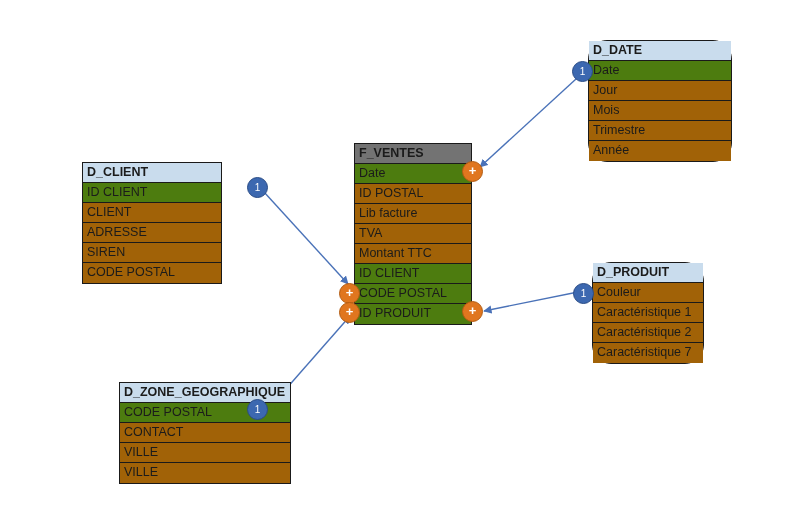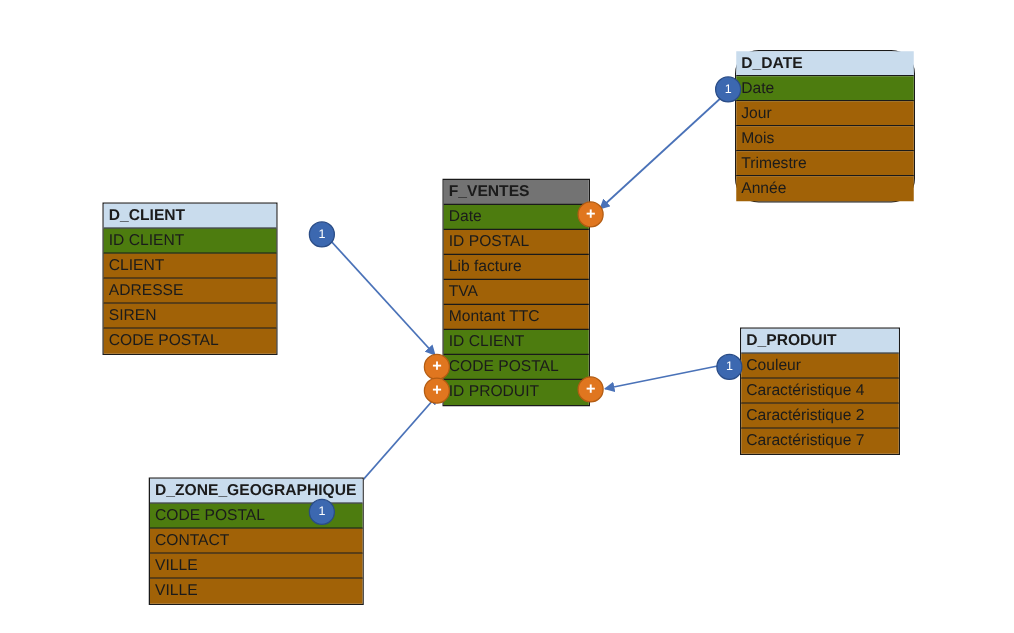--- a/index.html
+++ b/index.html
@@ -123,24 +123,24 @@
         <div class="row key">ID PRODUIT</div>
       </div>
       <div class="tbl" style="left: 588px; top: 40px; width: 144px; border-radius: 19px;">
         <div class="row hdr hdr-dim">D_DATE</div>
         <div class="row key">Date</div>
         <div class="row plain">Jour</div>
         <div class="row plain">Mois</div>
         <div class="row plain">Trimestre</div>
         <div class="row plain">Année</div>
       </div>
-      <div class="tbl" style="left: 592px; top: 262px; width: 128px;">
+      <div class="tbl" style="left: 592px; top: 262px; width: 112px; border-radius: 19px;">
         <div class="row hdr hdr-dim">D_PRODUIT</div>
         <div class="row plain">Couleur</div>
-        <div class="row plain">Caractéristique 4</div>
+        <div class="row plain">Caractéristique 1</div>
         <div class="row plain">Caractéristique 2</div>
         <div class="row plain">Caractéristique 7</div>
       </div>
     </div>
   <div id="badges-layer">
       <div class="badge badge-one" style="left: 247px; top: 177px;">1</div>
       <div class="badge badge-one" style="left: 247px; top: 399px;">1</div>
       <div class="badge badge-one" style="left: 572px; top: 61px;">1</div>
       <div class="badge badge-one" style="left: 573px; top: 283px;">1</div>
       <div class="badge badge-many" style="left: 462px; top: 161px;">+</div>

